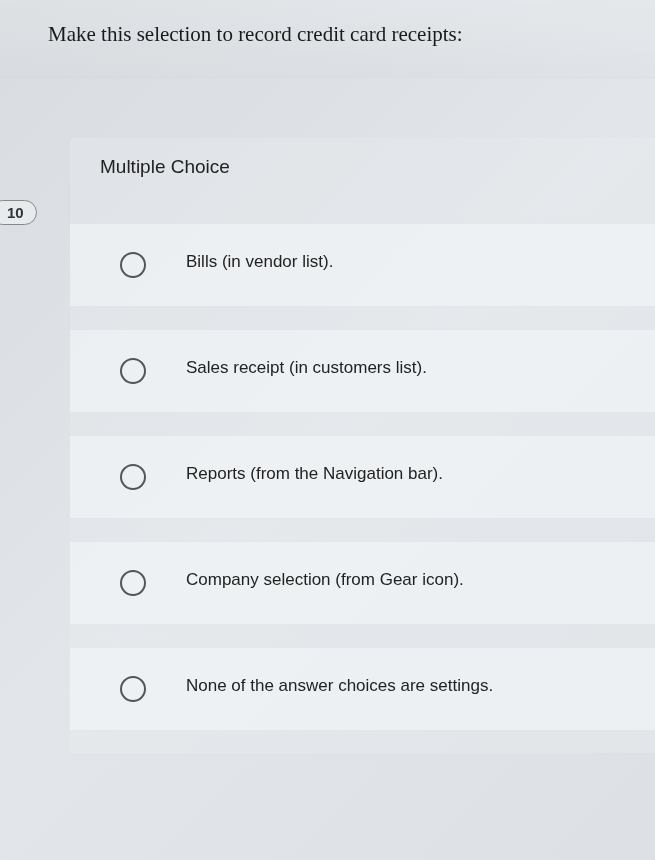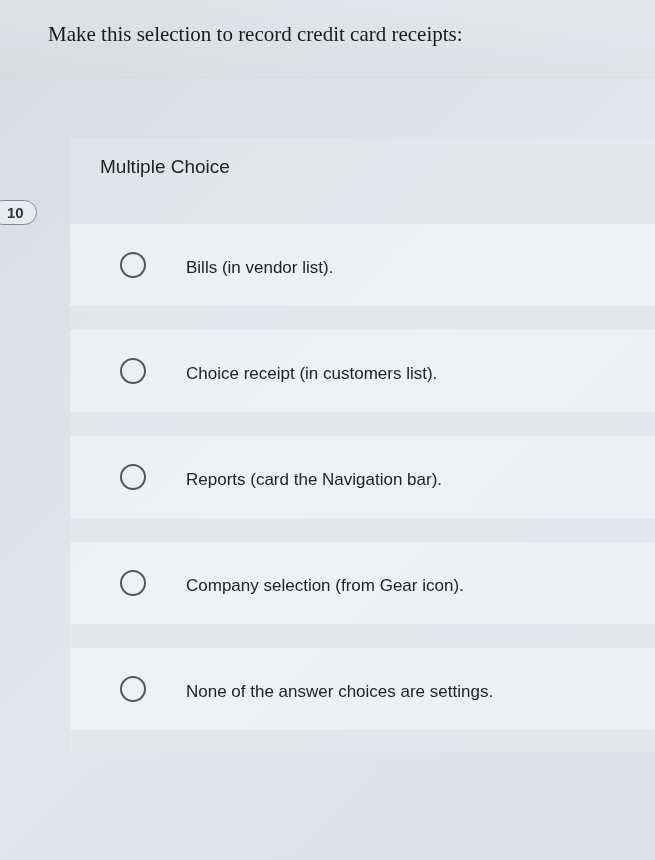--- a/index.html
+++ b/index.html
@@ -42,21 +42,21 @@
       font-weight: 400;
       color: #222;
       padding: 18px 4px 45px 30px;
     }
     .options-list {
       display: flex;
       flex-direction: column;
     }
     .option-row {
       display: flex;
-      align-items: flex-end;
+      align-items: flex-start;
       padding: 28px 20px 28px 50px;
       background: rgba(245,247,249,0.55);
       border-top: 1px solid rgba(0,0,0,0.04);
       border-bottom: 1px solid rgba(0,0,0,0.04);
       margin-bottom: 22px;
       cursor: pointer;
     }
     .radio-circle {
       width: 26px;
       height: 26px;
@@ -84,26 +84,26 @@
 
   <div class="options-list">
 
     <div class="option-row">
       <div class="radio-circle"></div>
       <div class="option-text">Bills (in vendor list).</div>
     </div>
 
     <div class="option-row">
       <div class="radio-circle"></div>
-      <div class="option-text">Choice receipt (in customers list).</div>
+      <div class="option-text">Sales receipt (in customers list).</div>
     </div>
 
     <div class="option-row">
       <div class="radio-circle"></div>
-      <div class="option-text">Reports (card the Navigation bar).</div>
+      <div class="option-text">Reports (from the Navigation bar).</div>
     </div>
 
     <div class="option-row">
       <div class="radio-circle"></div>
       <div class="option-text">Company selection (from Gear icon).</div>
     </div>
 
     <div class="option-row">
       <div class="radio-circle"></div>
       <div class="option-text">None of the answer choices are settings.</div>

